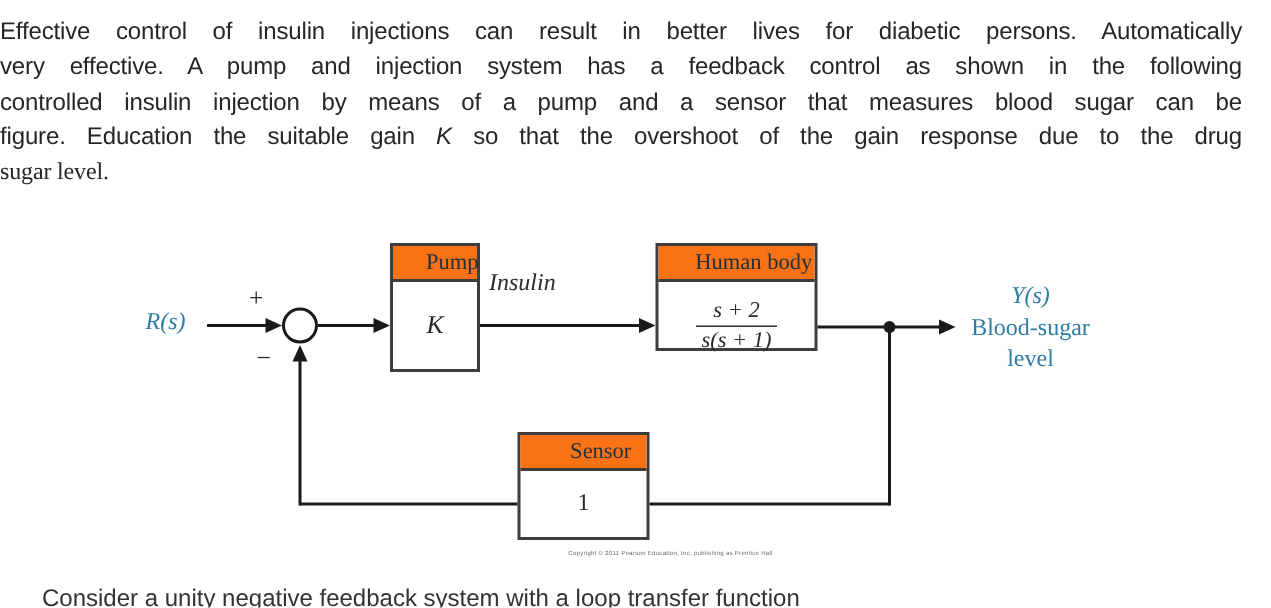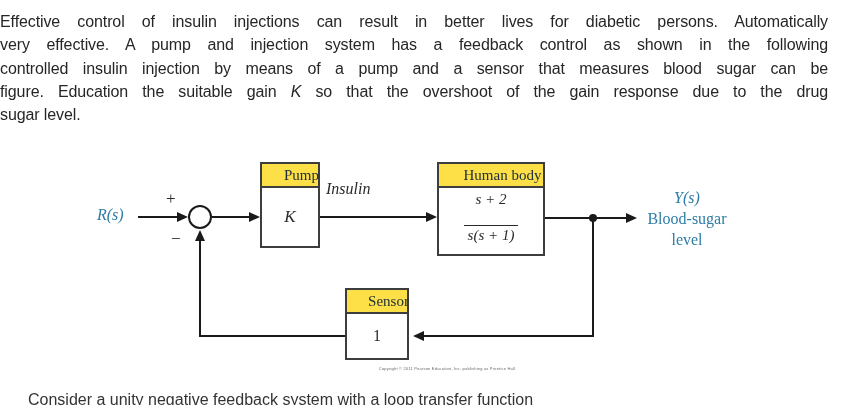--- a/index.html
+++ b/index.html
@@ -11,48 +11,48 @@
   
   .problem{
     position:absolute;left:0;top:10px;width:828px;
     font-size:16px;line-height:23.3px;color:#262626;
     letter-spacing:-0.1px;
   }
   .pline{
     text-align:justify;text-align-last:justify;
     height:23.3px;white-space:nowrap;overflow:visible;
   }
-  .pline.lastline{text-align:center;text-align-last:left;}
+  .pline.lastline{text-align:center;text-align-last:left;font-family:Liberation Serif, serif;}
   .it{font-style:italic;}
   
   .diagram{position:absolute;left:0;top:0;width:847px;height:405px;font-family:"Liberation Serif",serif;}
   .sig-line{position:absolute;background:#1a1a1a;}
   .ah-r{position:absolute;width:0;height:0;border-top:5px solid transparent;border-bottom:5px solid transparent;border-left:11px solid #1a1a1a;}
   .ah-l{position:absolute;width:0;height:0;border-top:5px solid transparent;border-bottom:5px solid transparent;border-right:11px solid #1a1a1a;}
   .ah-u{position:absolute;width:0;height:0;border-left:5px solid transparent;border-right:5px solid transparent;border-bottom:11px solid #1a1a1a;}
   .sumjunc{
     position:absolute;left:188px;top:205px;width:24px;height:24px;
     border:2px solid #1a1a1a;border-radius:50%;background:#fff;box-sizing:border-box;
   }
   .sumsign{position:absolute;font-size:17px;color:#2a2a2a;font-family:"Liberation Serif",serif;}
   .blk{
     position:absolute;border:2px solid #3d3d3d;background:#fff;box-sizing:border-box;
   }
   .blk-head{
-    height:24px;background:#fde047;border-bottom:2px solid #3d3d3d;
+    height:24px;background:#f97316;border-bottom:2px solid #3d3d3d;
     display:flex;align-items:center;justify-content:center;
     font-size:15px;color:#20303a;box-sizing:border-box;padding-left:23px;
   }
   .blk-body{
     display:flex;align-items:center;justify-content:center;
     color:#2a2a2a;
   }
   .gain{font-style:italic;font-size:17px;}
   .frac{display:inline-block;text-align:center;font-style:italic;font-size:15px;line-height:17px;color:#2a2a2a;}
-  .frac .num{padding:0 4px 17px 4px;}
+  .frac .num{padding:0 4px 1px 4px;}
   .frac .den{border-top:1.5px solid #2a2a2a;padding:1px 4px 0 4px;}
   .teal{color:#2e7da6;}
   .siglabel{position:absolute;font-size:16px;color:#2b2b2b;}
   .inlabel{position:absolute;left:97px;top:206px;font-size:16px;font-style:italic;}
   .outlabel{
     position:absolute;left:627px;top:187px;width:120px;
     text-align:center;font-size:16px;line-height:21px;
   }
   .branch-dot{position:absolute;left:589px;top:214px;width:8px;height:8px;border-radius:50%;background:#1a1a1a;}
   .copyline{
@@ -94,21 +94,21 @@
     <div class="blk-head">Pump</div>
     <div class="blk-body" style="height:58px;">
       <span class="gain">K</span>
     </div>
   </div>
 
   <div class="sig-line" style="left:320px;top:216px;width:107px;height:2px;"></div>
   <div class="ah-r" style="left:426px;top:212px;"></div>
   <div class="siglabel" style="left:326px;top:180px;font-style:italic;">Insulin</div>
 
-  <div class="blk" style="left:437px;top:162px;width:108px;height:94px;">
+  <div class="blk" style="left:437px;top:162px;width:108px;height:72px;">
     <div class="blk-head">Human body</div>
     <div class="blk-body" style="height:58px;">
       <div class="frac">
         <div class="num">s + 2</div>
         <div class="den">s(s + 1)</div>
       </div>
     </div>
   </div>
 
   <div class="sig-line" style="left:545px;top:217px;width:82px;height:2px;"></div>
@@ -118,21 +118,21 @@
   <div class="outlabel teal">
     <div class="it">Y(s)</div>
     <div>Blood-sugar</div>
     <div>level</div>
   </div>
 
   <div class="sig-line" style="left:592px;top:217px;width:2px;height:120px;"></div>
   <div class="sig-line" style="left:423px;top:335px;width:170px;height:2px;"></div>
   <div class="ah-l" style="left:413px;top:331px;"></div>
 
-  <div class="blk" style="left:345px;top:288px;width:64px;height:72px;">
+  <div class="blk" style="left:345px;top:288px;width:88px;height:72px;">
     <div class="blk-head">Sensor</div>
     <div class="blk-body" style="height:44px;font-size:16px;">
       <span>1</span>
     </div>
   </div>
 
   <div class="sig-line" style="left:200px;top:335px;width:145px;height:2px;"></div>
   <div class="sig-line" style="left:199px;top:240px;width:2px;height:97px;"></div>
   <div class="ah-u" style="left:195px;top:230px;"></div>
 

